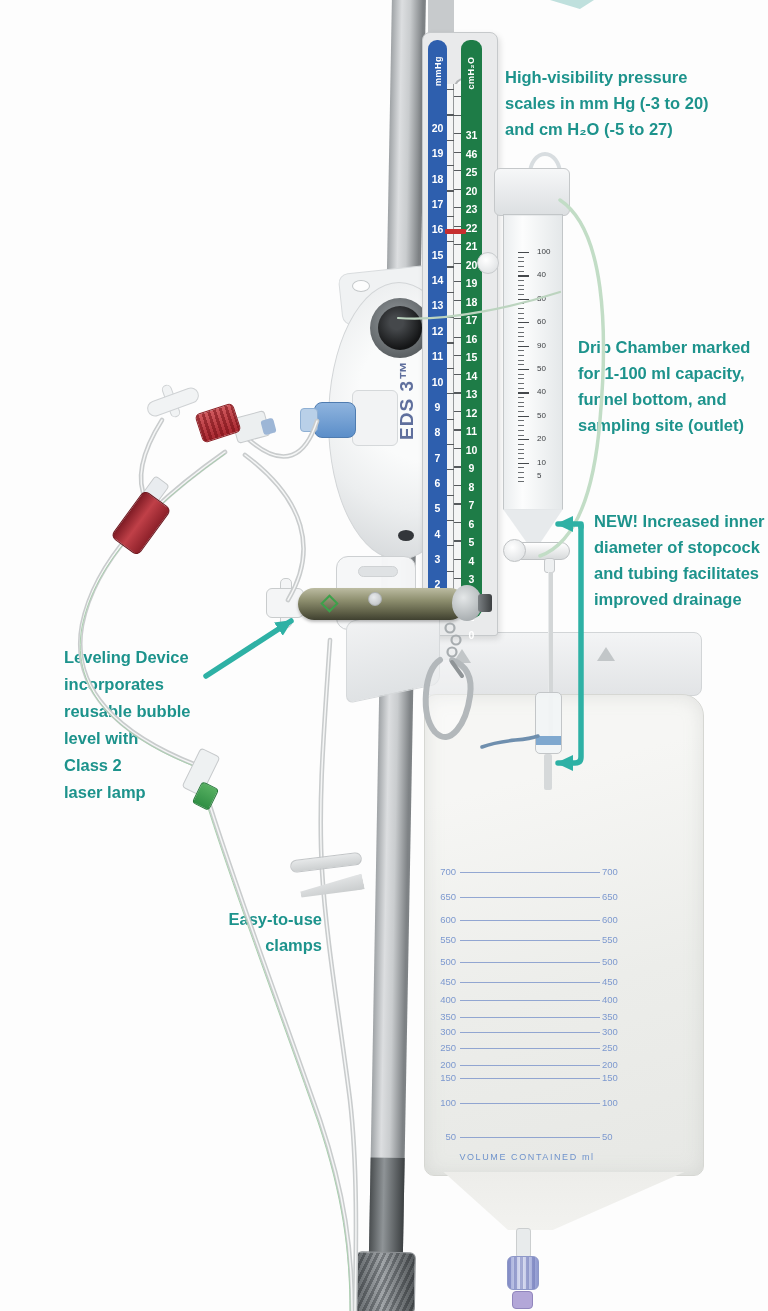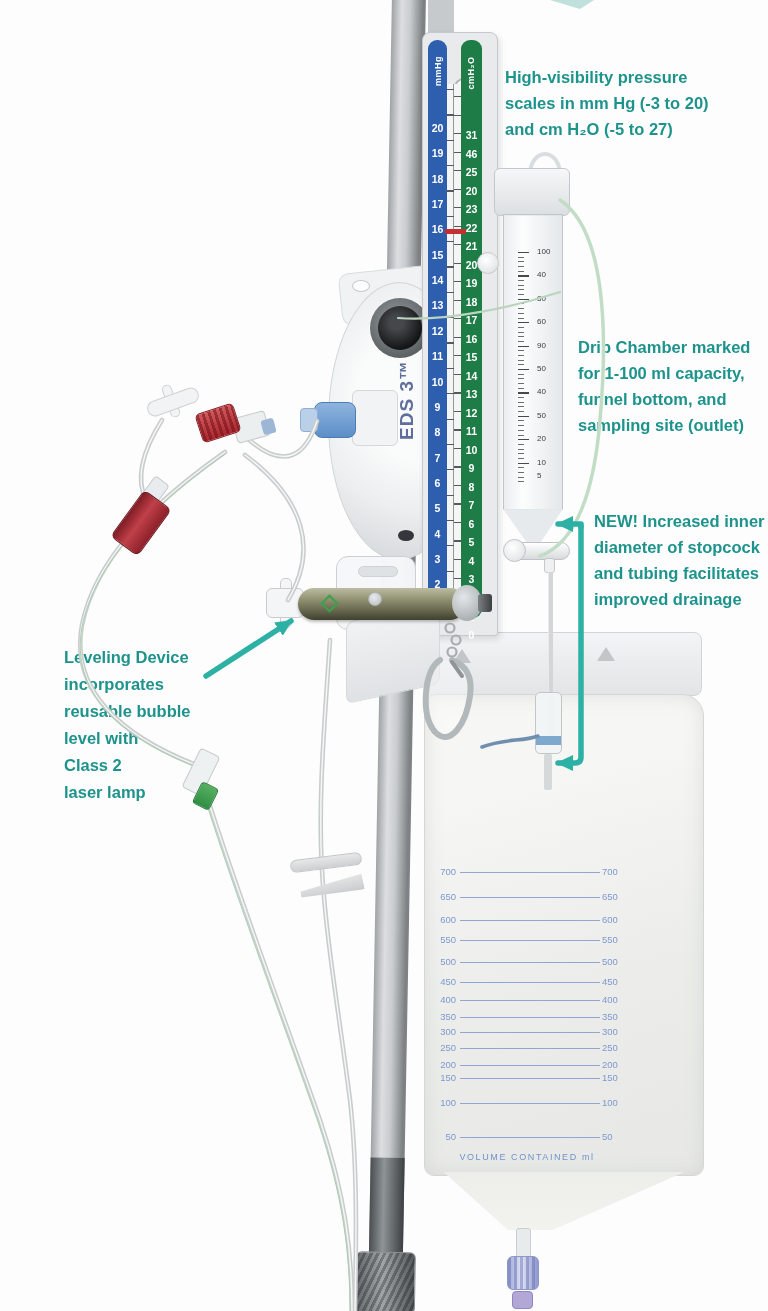--- a/index.html
+++ b/index.html
@@ -428,13 +428,15 @@
   <div class="note" id="note-new">NEW! Increased inner
 diameter of stopcock
 and tubing facilitates
 improved drainage</div>
   <div class="note" id="note-level">Leveling Device
 incorporates
 reusable bubble
 level with
 Class 2
 laser lamp</div>
+  <div class="note" id="note-clamps">Easy-to-use
+clamps</div>
 </div>
 
 </body></html>

